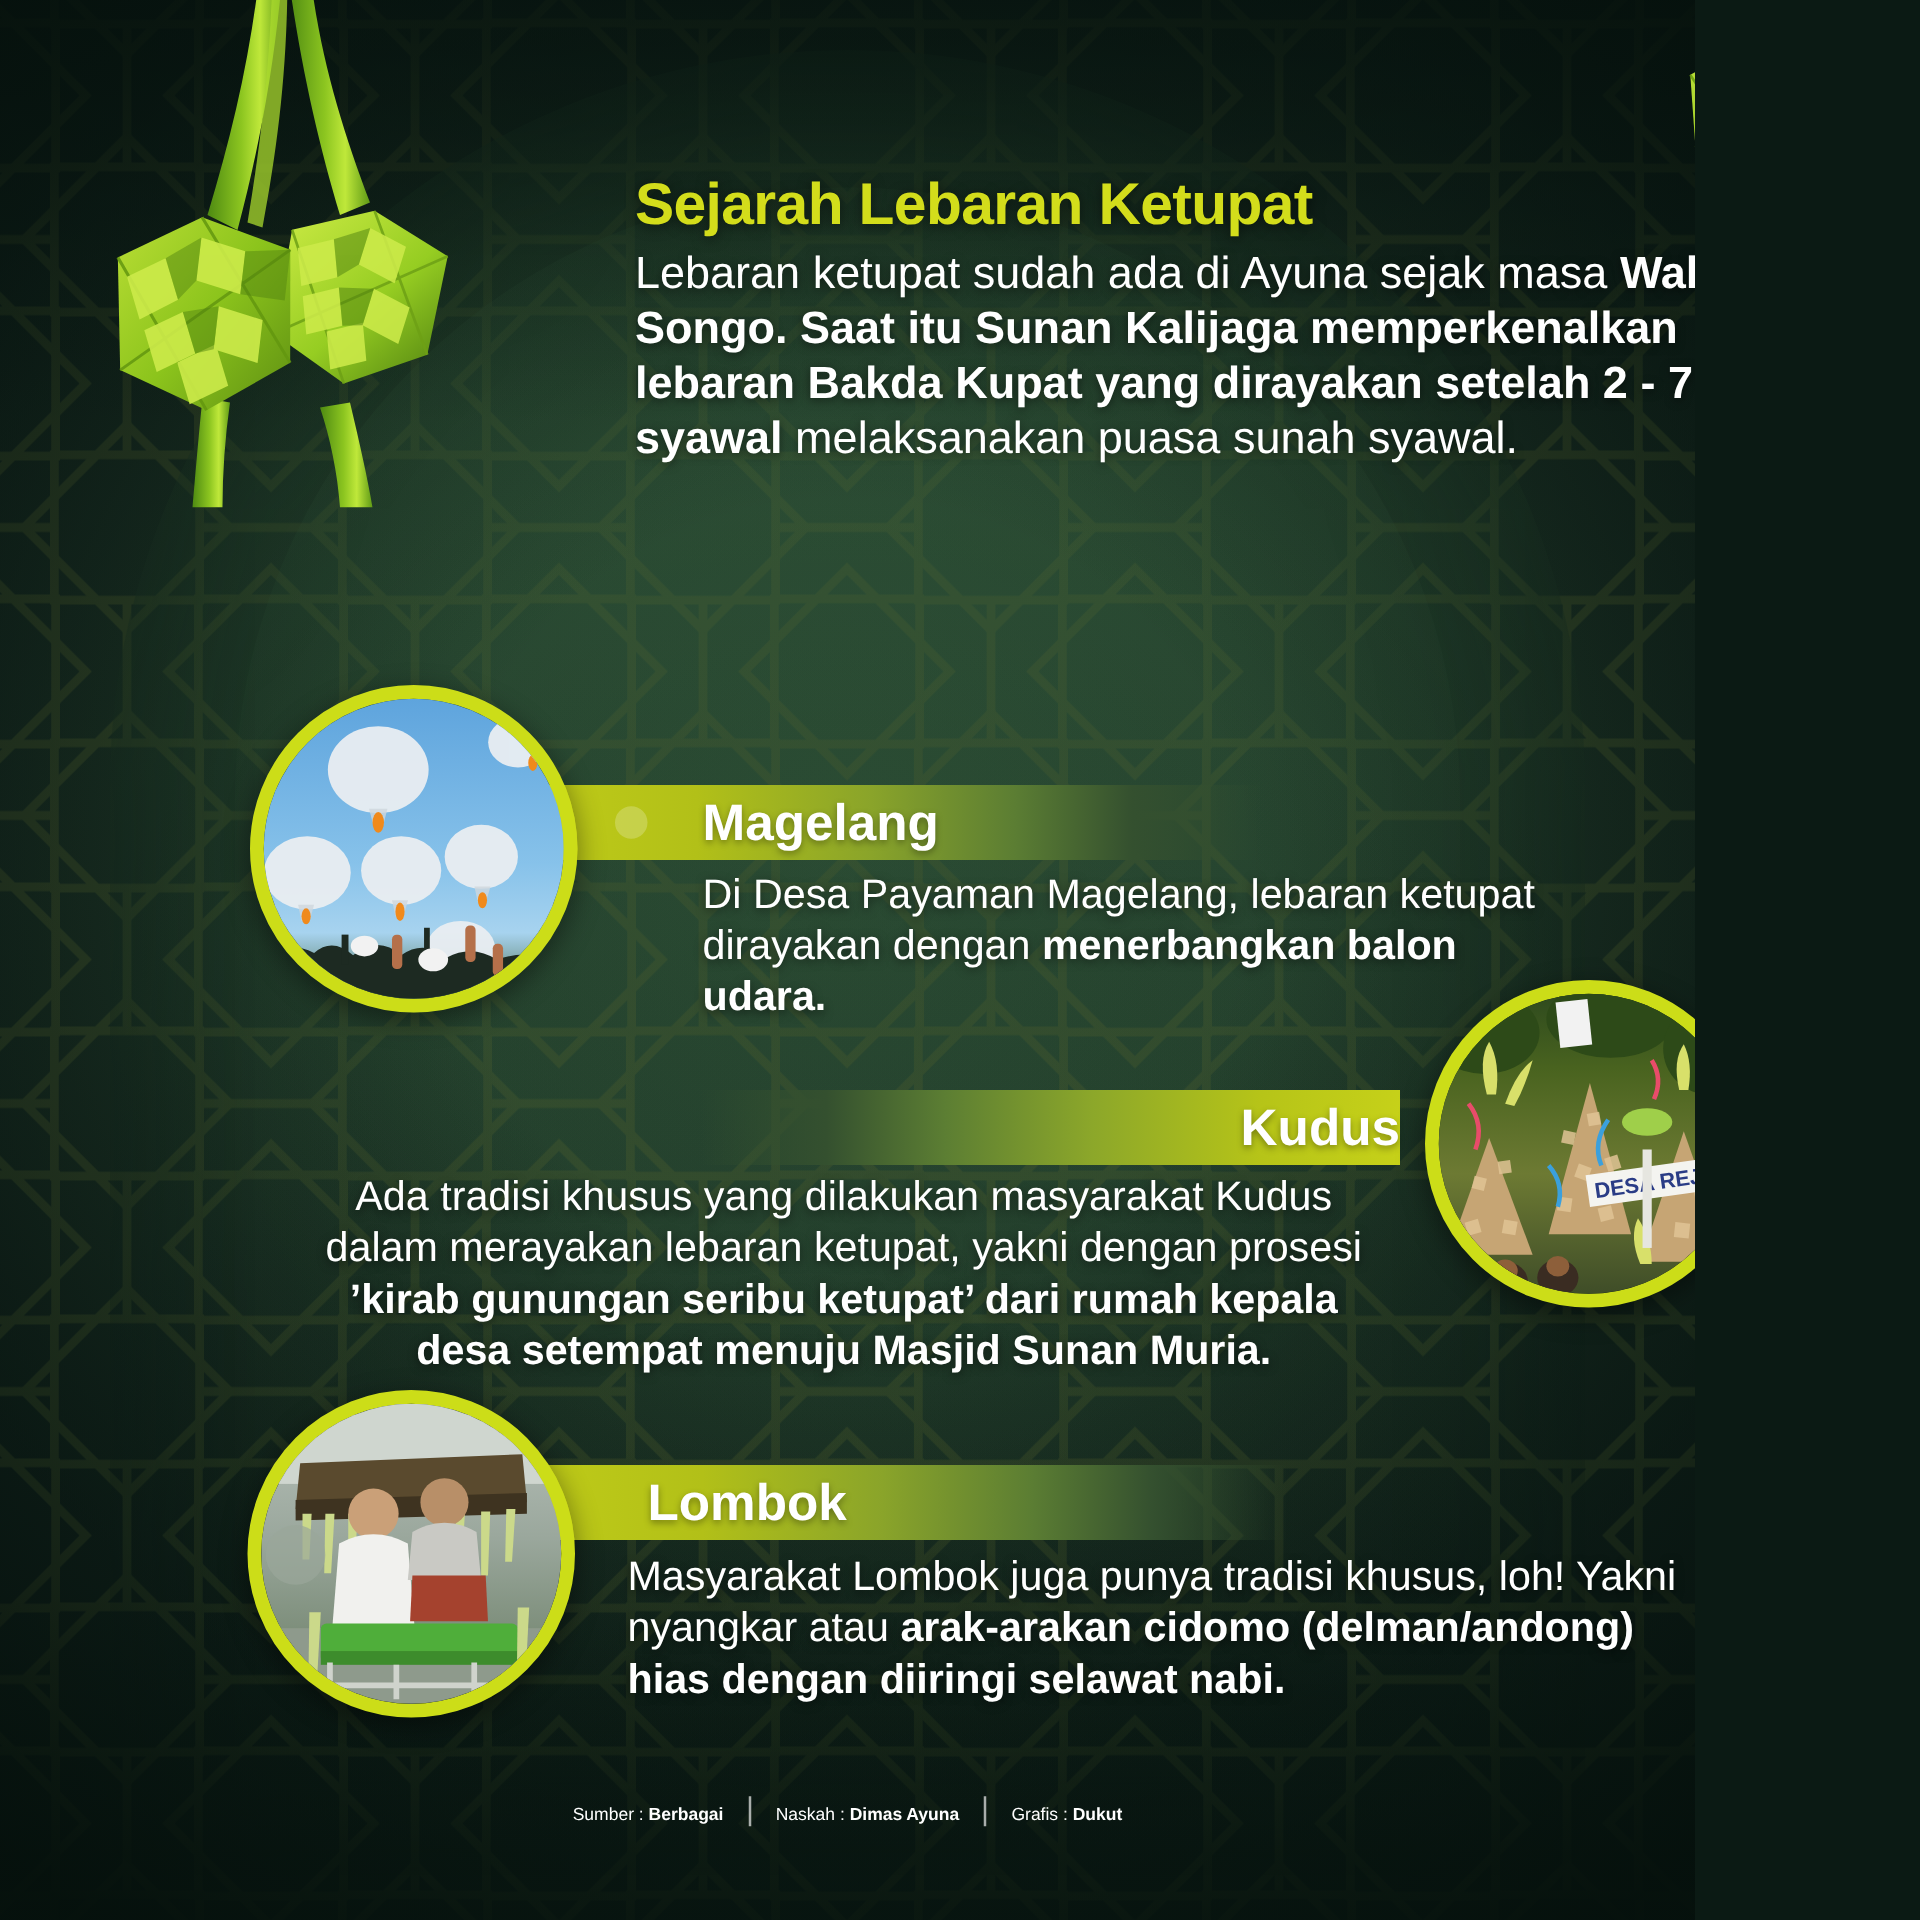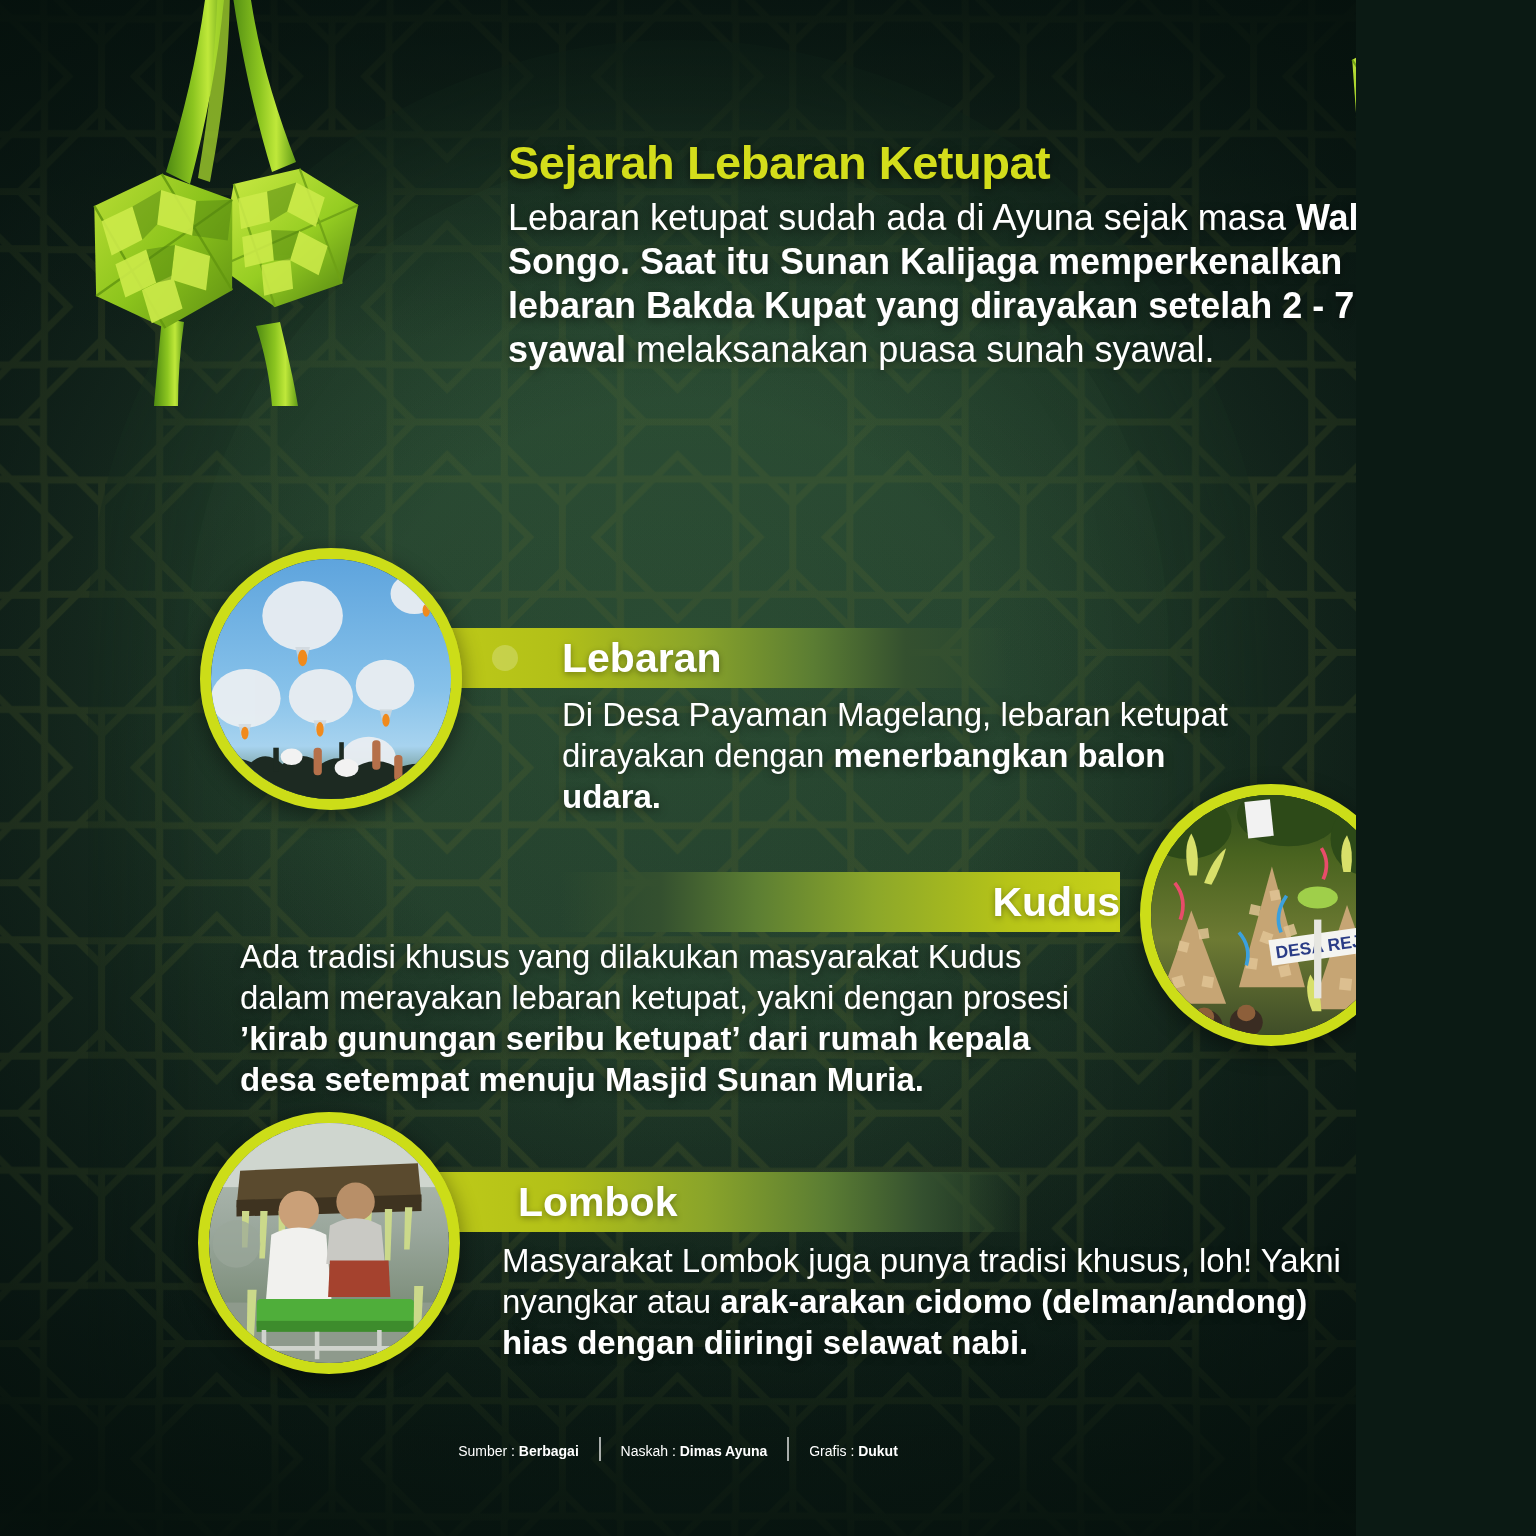--- a/index.html
+++ b/index.html
@@ -377,21 +377,21 @@
             <rect x="112" y="206" width="9" height="30" rx="4"></rect>
             <rect x="176" y="198" width="9" height="32" rx="4"></rect>
             <rect x="200" y="214" width="9" height="28" rx="4"></rect>
           </g>
         </svg>
       </div>
 
       <div class="label-bar left-bar" style="left:430px; top:628px; width:580px;">
         <div class="dot" style="left:62px;"></div>
       </div>
-      <div class="label-text" style="left:562px; top:628px;">Lebaran</div>
+      <div class="label-text" style="left:562px; top:628px;">Magelang</div>
 
       <div class="region-body" style="left:562px; top:694px; width:690px; text-align:left;"><span>Di Desa Payaman Magelang, lebaran ketupat dirayakan dengan </span><b>menerbangkan balon udara.</b></div>
     </div>
 
     <div class="region">
 
       <div class="region-photo" style="left:1140px; top:784px; width:262px; height:262px;">
         <div class="ph" style="background:linear-gradient(180deg,#2e4a1e 0%,#49631f 25%,#6d7a33 60%,#3f4d28 100%);"></div>
         <svg class="ph" viewBox="0 0 262 262" preserveAspectRatio="none" xmlns="http://www.w3.org/2000/svg">
           <g fill="#2d4a18">
@@ -459,21 +459,21 @@
             <ellipse cx="58" cy="242" rx="11" ry="10"></ellipse>
             <ellipse cx="104" cy="238" rx="10" ry="9"></ellipse>
           </g>
         </svg>
       </div>
 
       <div class="label-bar right-bar" style="left:560px; top:872px; width:560px;">
       </div>
       <div class="label-text" style="left:0; top:872px; width:1100px; text-align:right;margin-left:20px;">Kudus</div>
 
-      <div class="region-body" style="left:240px; top:936px; width:870px; text-align:left;"><span>Ada tradisi khusus yang dilakukan masyarakat Kudus dalam merayakan lebaran ketupat, yakni dengan prosesi </span><b>’kirab gunungan seribu ketupat’ dari rumah kepala desa setempat menuju Masjid Sunan Muria.</b></div>
+      <div class="region-body" style="left:240px; top:936px; width:870px; text-align:center;"><span>Ada tradisi khusus yang dilakukan masyarakat Kudus dalam merayakan lebaran ketupat, yakni dengan prosesi </span><b>’kirab gunungan seribu ketupat’ dari rumah kepala desa setempat menuju Masjid Sunan Muria.</b></div>
     </div>
 
     <div class="region">
 
       <div class="region-photo" style="left:198px; top:1112px; width:262px; height:262px;">
         <div class="ph" style="background:linear-gradient(180deg,#b9c2bc 0%,#9aa79c 45%,#7e8f7c 75%,#5d6f58 100%);"></div>
         <svg class="ph" viewBox="0 0 262 262" preserveAspectRatio="none" xmlns="http://www.w3.org/2000/svg">
           <rect x="0" y="0" width="262" height="70" fill="#cfd6cf"></rect>
           <rect x="0" y="196" width="262" height="66" fill="#8e9a8c"></rect>
 

